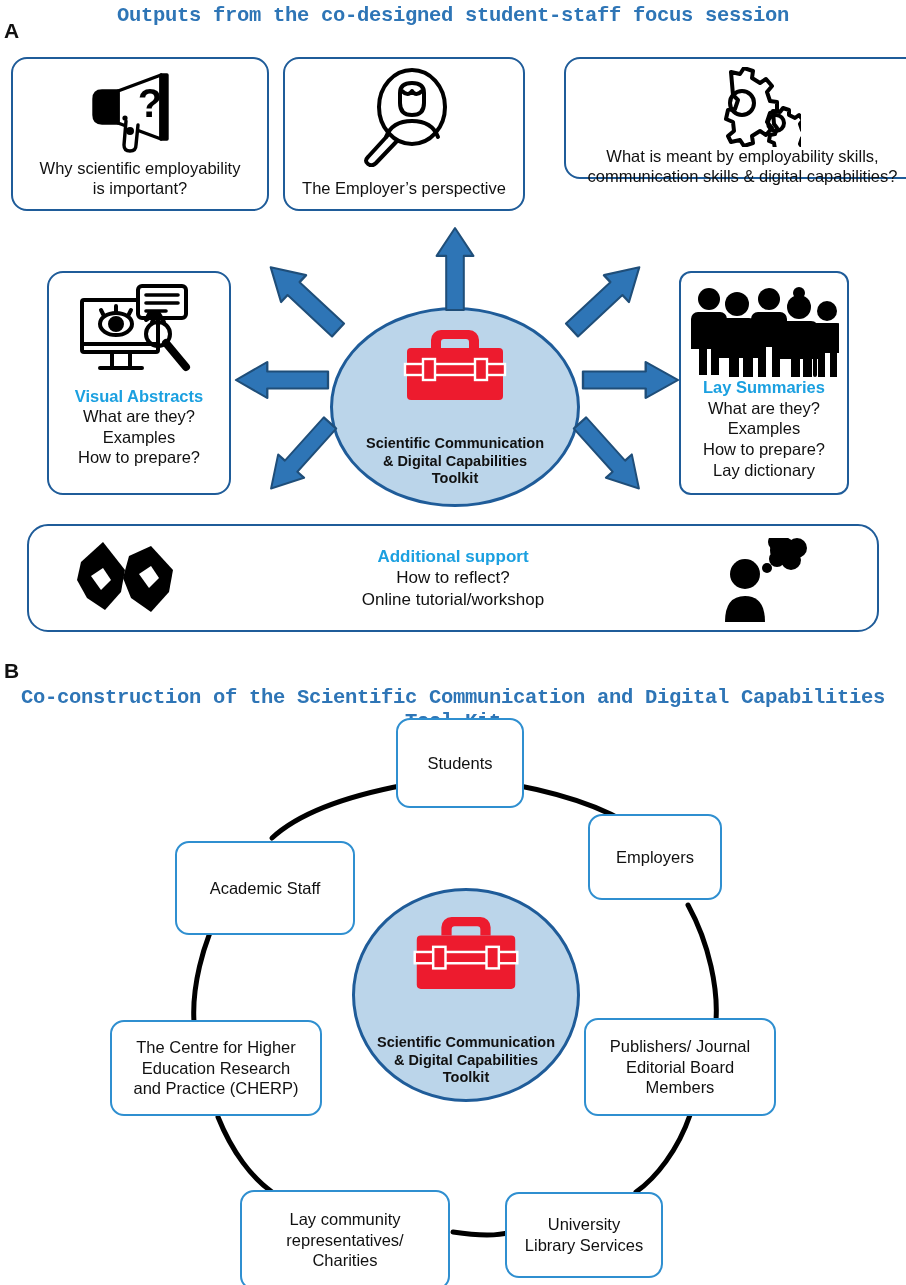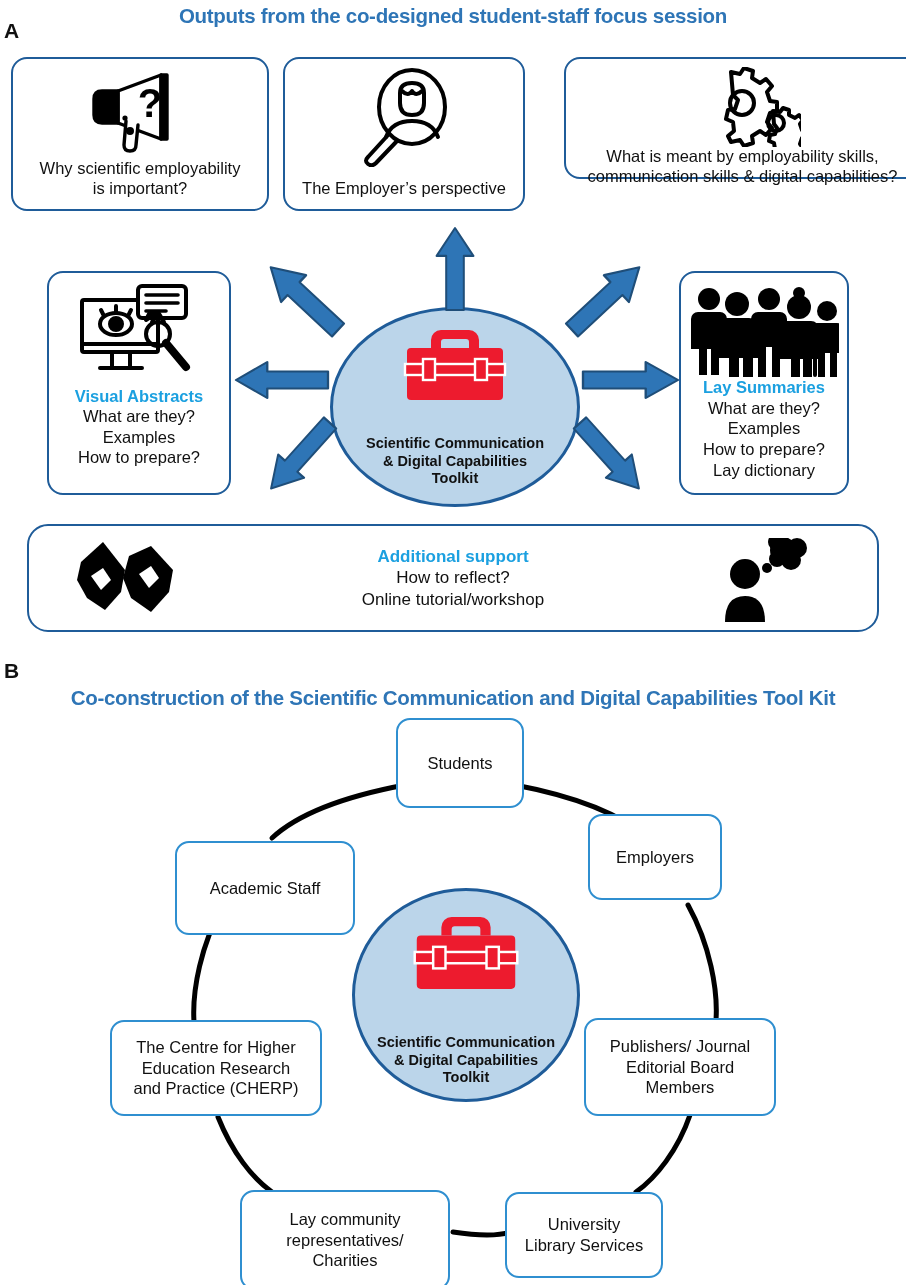--- a/index.html
+++ b/index.html
@@ -11,21 +11,21 @@
   .abs{position:absolute;}
 
   
   .panel-letter{
     font-weight:bold;font-size:21px;color:#111;line-height:1;
   }
 
   
   .fig-title{
     color:#2E75B6;font-weight:bold;letter-spacing:-0.3px;
-    text-align:center;line-height:1.15;
+    text-align:center;line-height:1.15;font-family:Liberation Mono, monospace;
   }
   #titleA{font-size:20.5px;left:0;top:4px;width:906px;}
   #titleB{font-size:20.5px;left:0;top:686px;width:906px;}
 
   
   .rbox{
     box-sizing:border-box;
     background:#ffffff;
     border:2.5px solid #1F5C99;
     border-radius:16px;
@@ -146,21 +146,21 @@
     </svg>
   </div>
   <div class="boxtext" style="margin-top:2px;">
     <div class="sub-head">Visual Abstracts</div>
     <div class="sub-line">What are they?</div>
     <div class="sub-line">Examples</div>
     <div class="sub-line">How to prepare?</div>
   </div>
 </div>
 
-<div class="abs rbox" style="left:679px;top:271px;width:170px;height:224px;padding:8px 4px 8px;justify-content:flex-start;">
+<div class="abs rbox" style="left:679px;top:271px;width:170px;height:224px;padding:8px 4px 8px;justify-content:flex-start;border-radius:12px;">
   <div style="height:96px;display:flex;align-items:flex-end;justify-content:center;">
     <svg width="150" height="92" viewBox="0 0 150 92" aria-hidden="true">
       <g fill="#000">
 
         <circle cx="20" cy="14" r="11"></circle>
         <path d="M9 27 h22 a7 7 0 0 1 7 7 v30 h-8 v26 h-8 v-26 h-4 v26 h-8 v-26 h-8 v-30 a7 7 0 0 1 7 -7z"></path>
 
         <circle cx="48" cy="19" r="12"></circle>
         <path d="M36 33 h24 a8 8 0 0 1 8 8 l5 32 h-50 l5 -32 a8 8 0 0 1 8 -8z"></path>
         <rect x="40" y="73" width="10" height="19"></rect>

